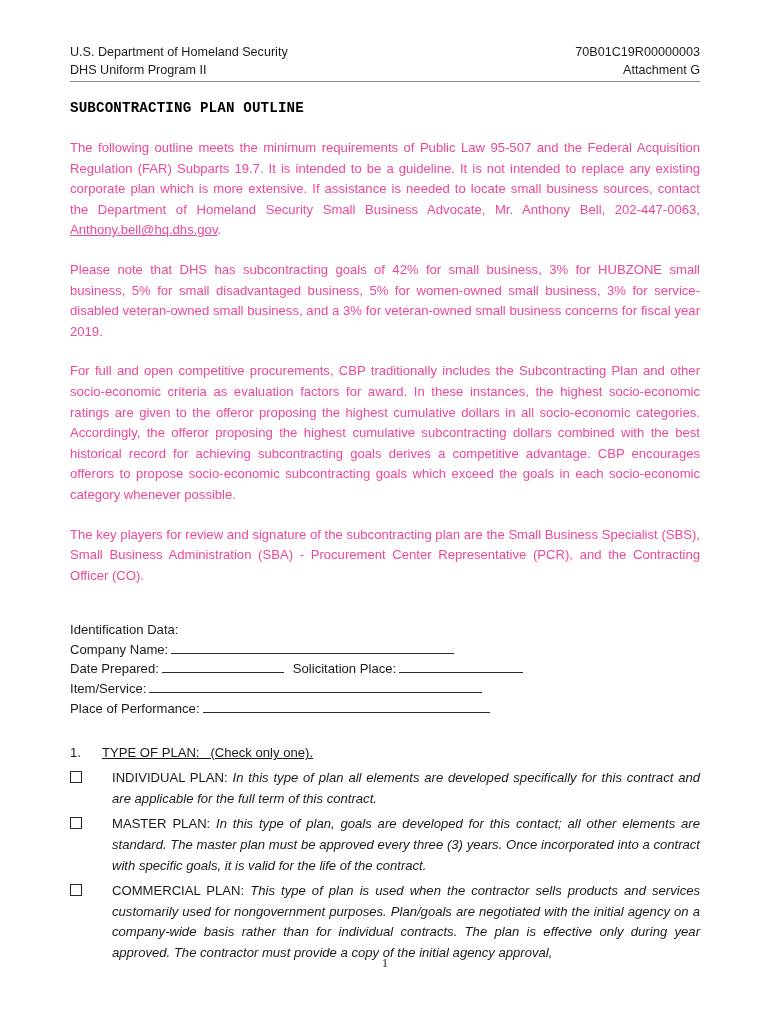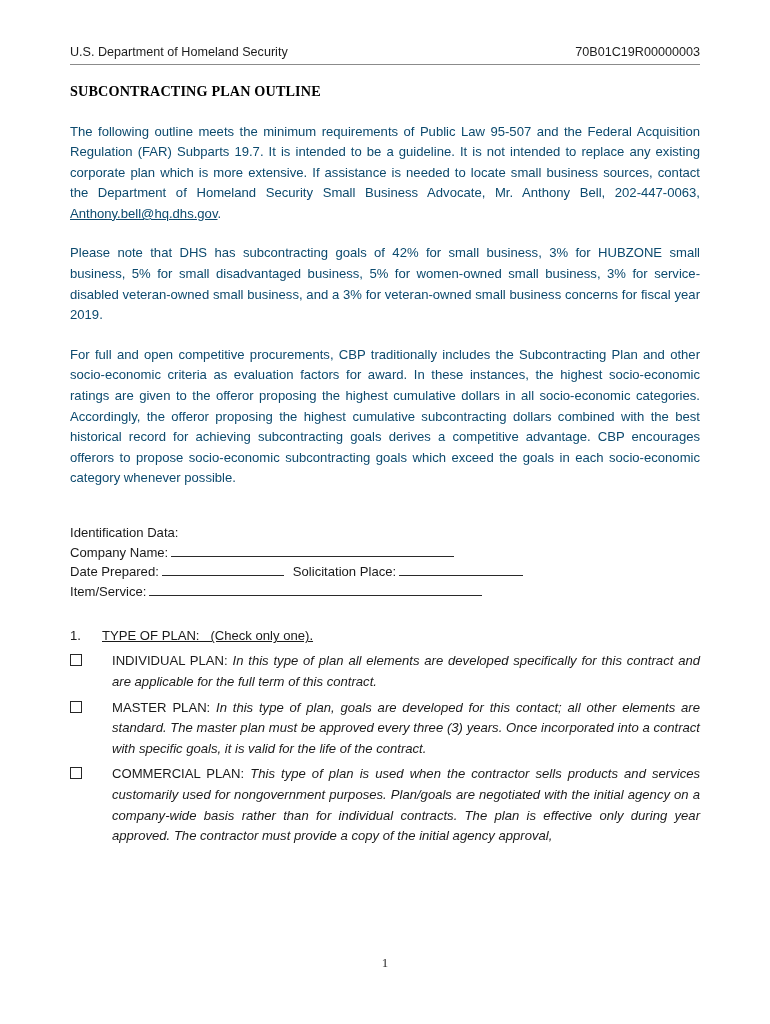--- a/index.html
+++ b/index.html
@@ -40,35 +40,35 @@
   .hdr-right { text-align: right; }
   .hdr-rule {
     margin-top: 2px;
     border-top: 1.6px solid #8b8b8b;
     height: 0;
     width: 100%;
   }
 
   
   .doc-title {
-    font-family: Liberation Serif, serif;
+    font-family: Liberation Mono, monospace;
     font-weight: bold;
     font-size: 14.2px;
     letter-spacing: 0.15px;
     margin-top: 18px;
     color: #000;
   }
 
   
   .para {
     font-size: 13.1px;
     line-height: 20.6px;
     text-align: justify;
     margin-top: 19px;
-    color: #0c4a6e;
+    color: #ec4899;
   }
   .para.first { margin-top: 22px; }
   .email-link {
     text-decoration: underline;
     color: inherit;
   }
 
   
   .ident-block {
     margin-top: 34px;
@@ -150,42 +150,48 @@
 </head>
 <body>
 
 <div class="page">
 
   <div class="doc-header">
     <div class="hdr-row">
       <span class="hdr-left">U.S. Department of Homeland Security</span>
       <span class="hdr-right">70B01C19R00000003</span>
     </div>
+    <div class="hdr-row">
+      <span class="hdr-left">DHS Uniform Program II</span>
+      <span class="hdr-right">Attachment G</span>
+    </div>
     <div class="hdr-rule"></div>
   </div>
 
   <div class="doc-title">SUBCONTRACTING PLAN OUTLINE</div>
 
   <p class="para first"><span>The following outline meets the minimum requirements of Public Law 95-507 and the Federal Acquisition Regulation (FAR) Subparts 19.7.  It is intended to be a guideline.  It is not intended to replace any existing corporate plan which is more extensive.  If assistance is needed to locate small business sources, contact the Department of Homeland Security Small Business Advocate, Mr. Anthony Bell, 202-447-0063, </span><a class="email-link" href="#">Anthony.bell@hq.dhs.gov</a><span>.</span></p>
 
   <p class="para">Please note that DHS has subcontracting goals of 42% for small business, 3% for HUBZONE small business, 5% for small disadvantaged business, 5% for women-owned small business, 3% for service-disabled veteran-owned small business, and a 3% for veteran-owned small business concerns for fiscal year 2019.</p>
 
   <p class="para">For full and open competitive procurements, CBP traditionally includes the Subcontracting Plan and other socio-economic criteria as evaluation factors for award.  In these instances, the highest socio-economic ratings are given to the offeror proposing the highest cumulative dollars in all socio-economic categories.  Accordingly, the offeror proposing the highest cumulative subcontracting dollars combined with the best historical record for achieving subcontracting goals derives a competitive advantage.  CBP encourages offerors to propose socio-economic subcontracting goals which exceed the goals in each socio-economic category whenever possible.</p>
 
+  <p class="para">The key players for review and signature of the subcontracting plan are the Small Business Specialist (SBS), Small Business Administration (SBA) - Procurement Center Representative (PCR), and the Contracting Officer (CO).</p>
 
   <div class="ident-block">
     <span class="ident-line">Identification Data:</span>
 
     <span class="ident-line"><span>Company Name:</span><span class="fill fill-company"></span></span>
 
 
     <span class="ident-line"><span>Date Prepared:</span><span class="fill fill-date"></span><span class="gap-sep"></span><span>Solicitation Place:</span><span class="fill fill-solic"></span></span>
 
     <span class="ident-line"><span>Item/Service:</span><span class="fill fill-item"></span></span>
 
+    <span class="ident-line"><span>Place of Performance:</span><span class="fill fill-place"></span></span>
   </div>
 
   <div class="section-head">
     <span class="section-num">1.</span>
     <span class="section-title-u">TYPE OF PLAN:   (Check only one).</span>
   </div>
 
   <div class="check-item">
     <span class="check-box-cell">
         <span class="checkbox"></span>

